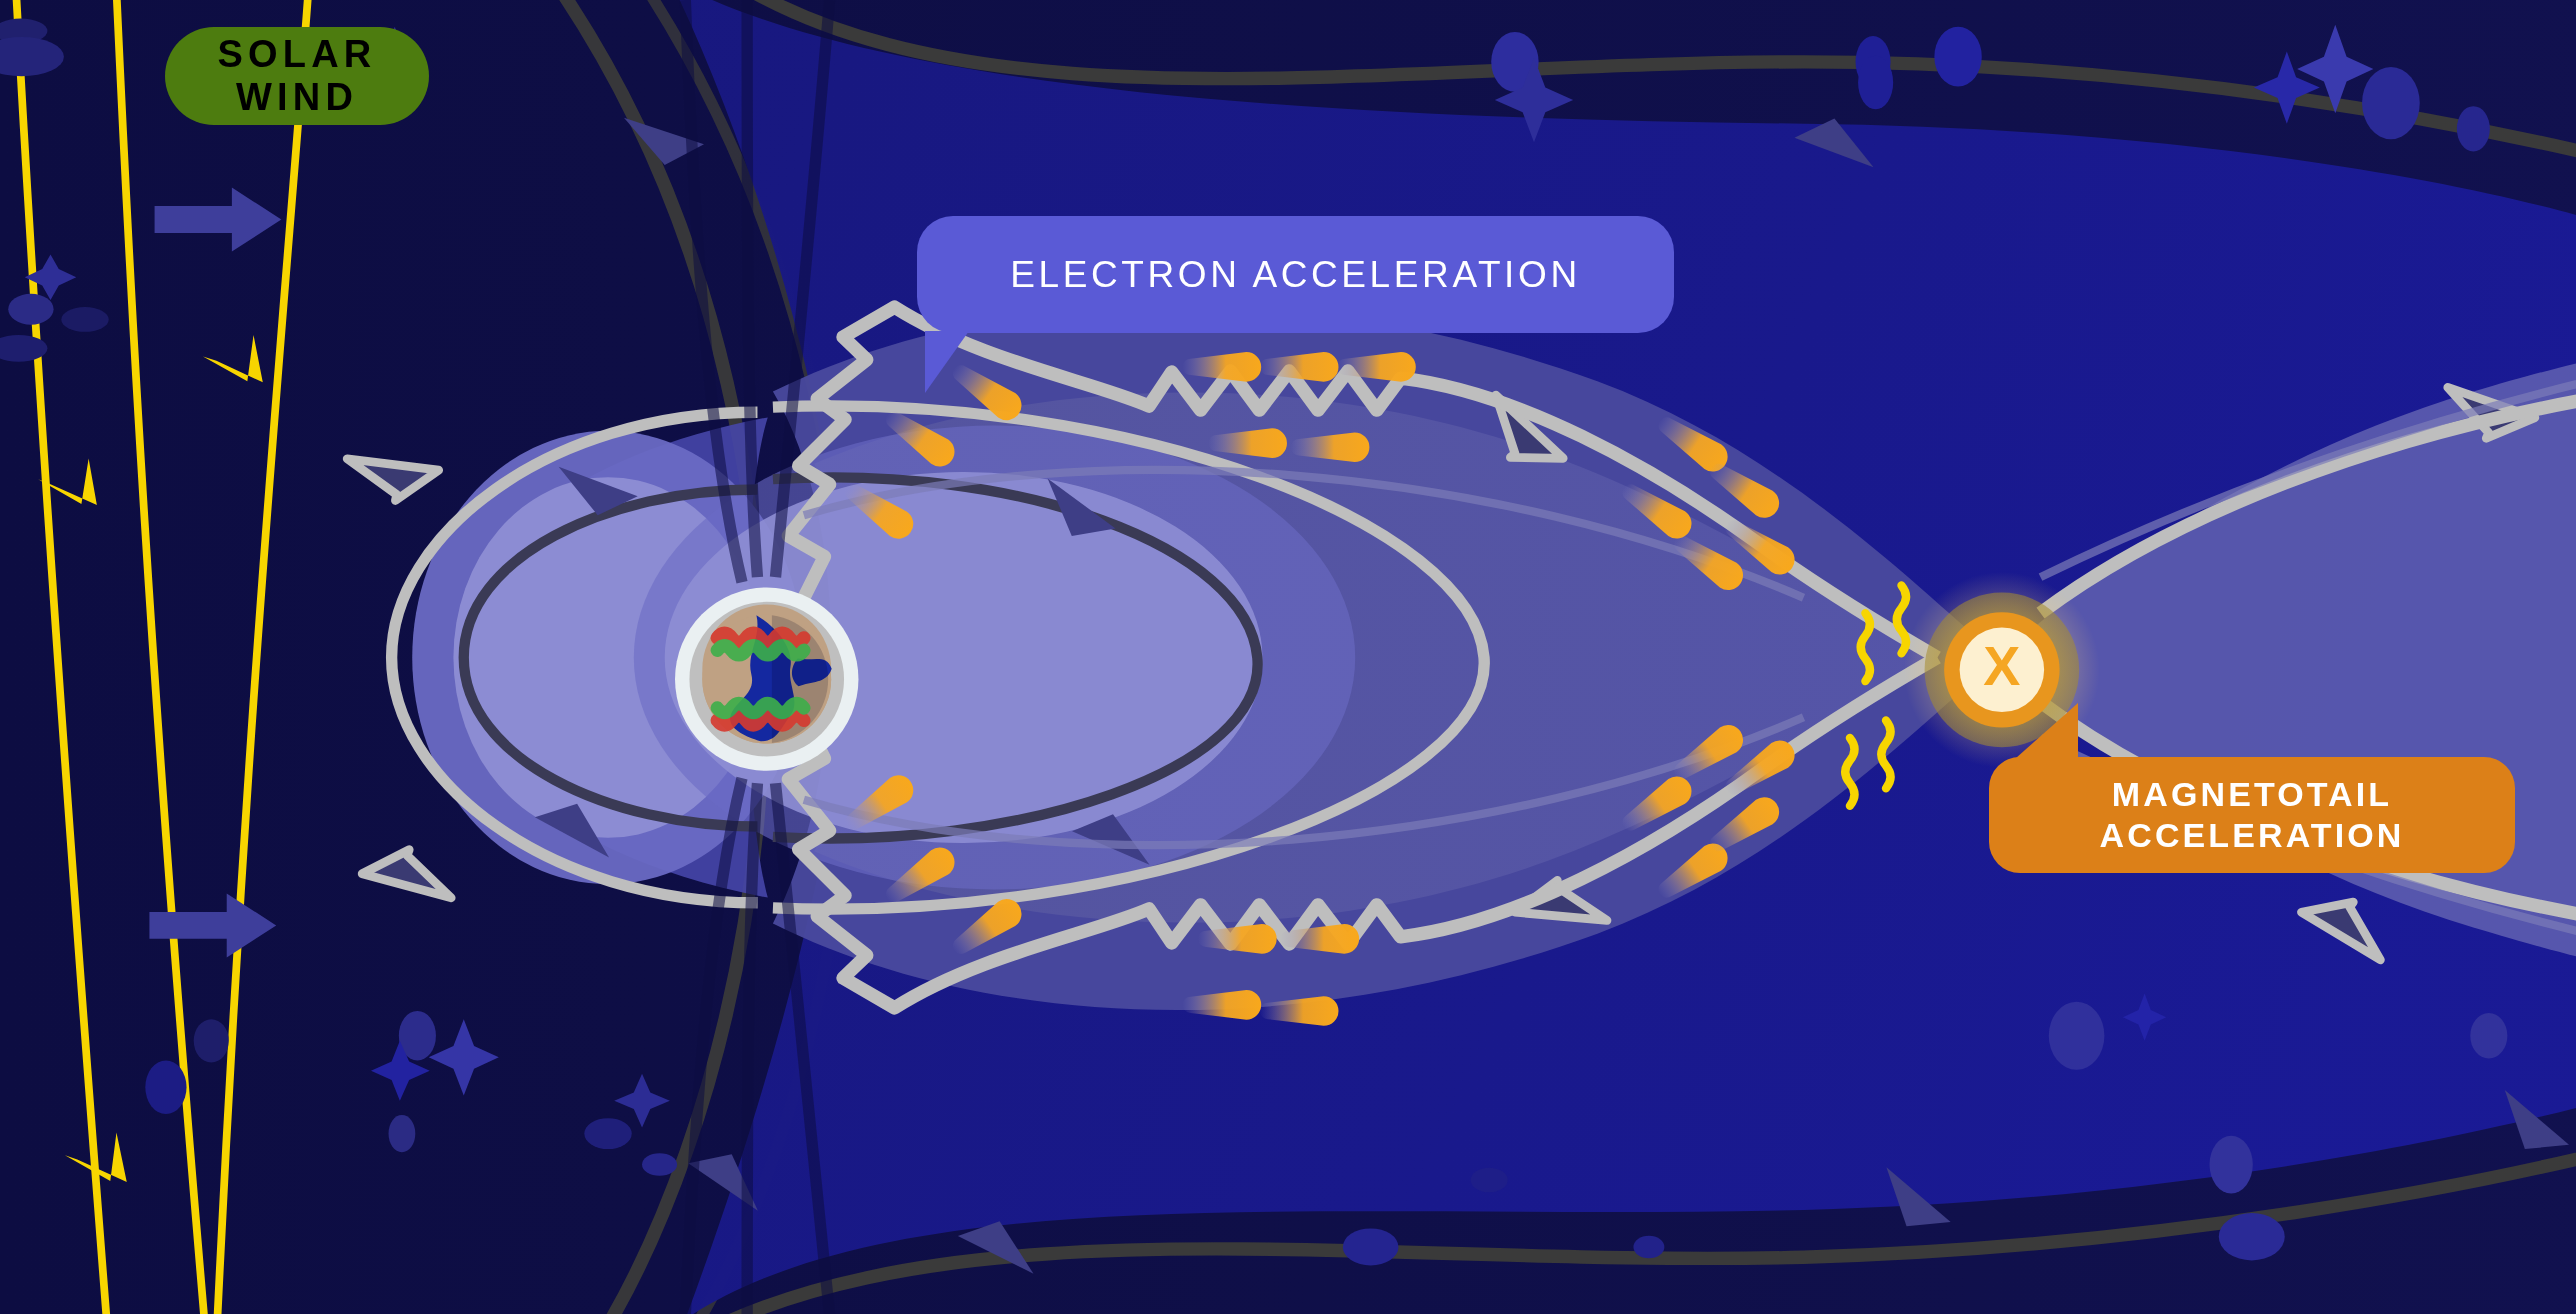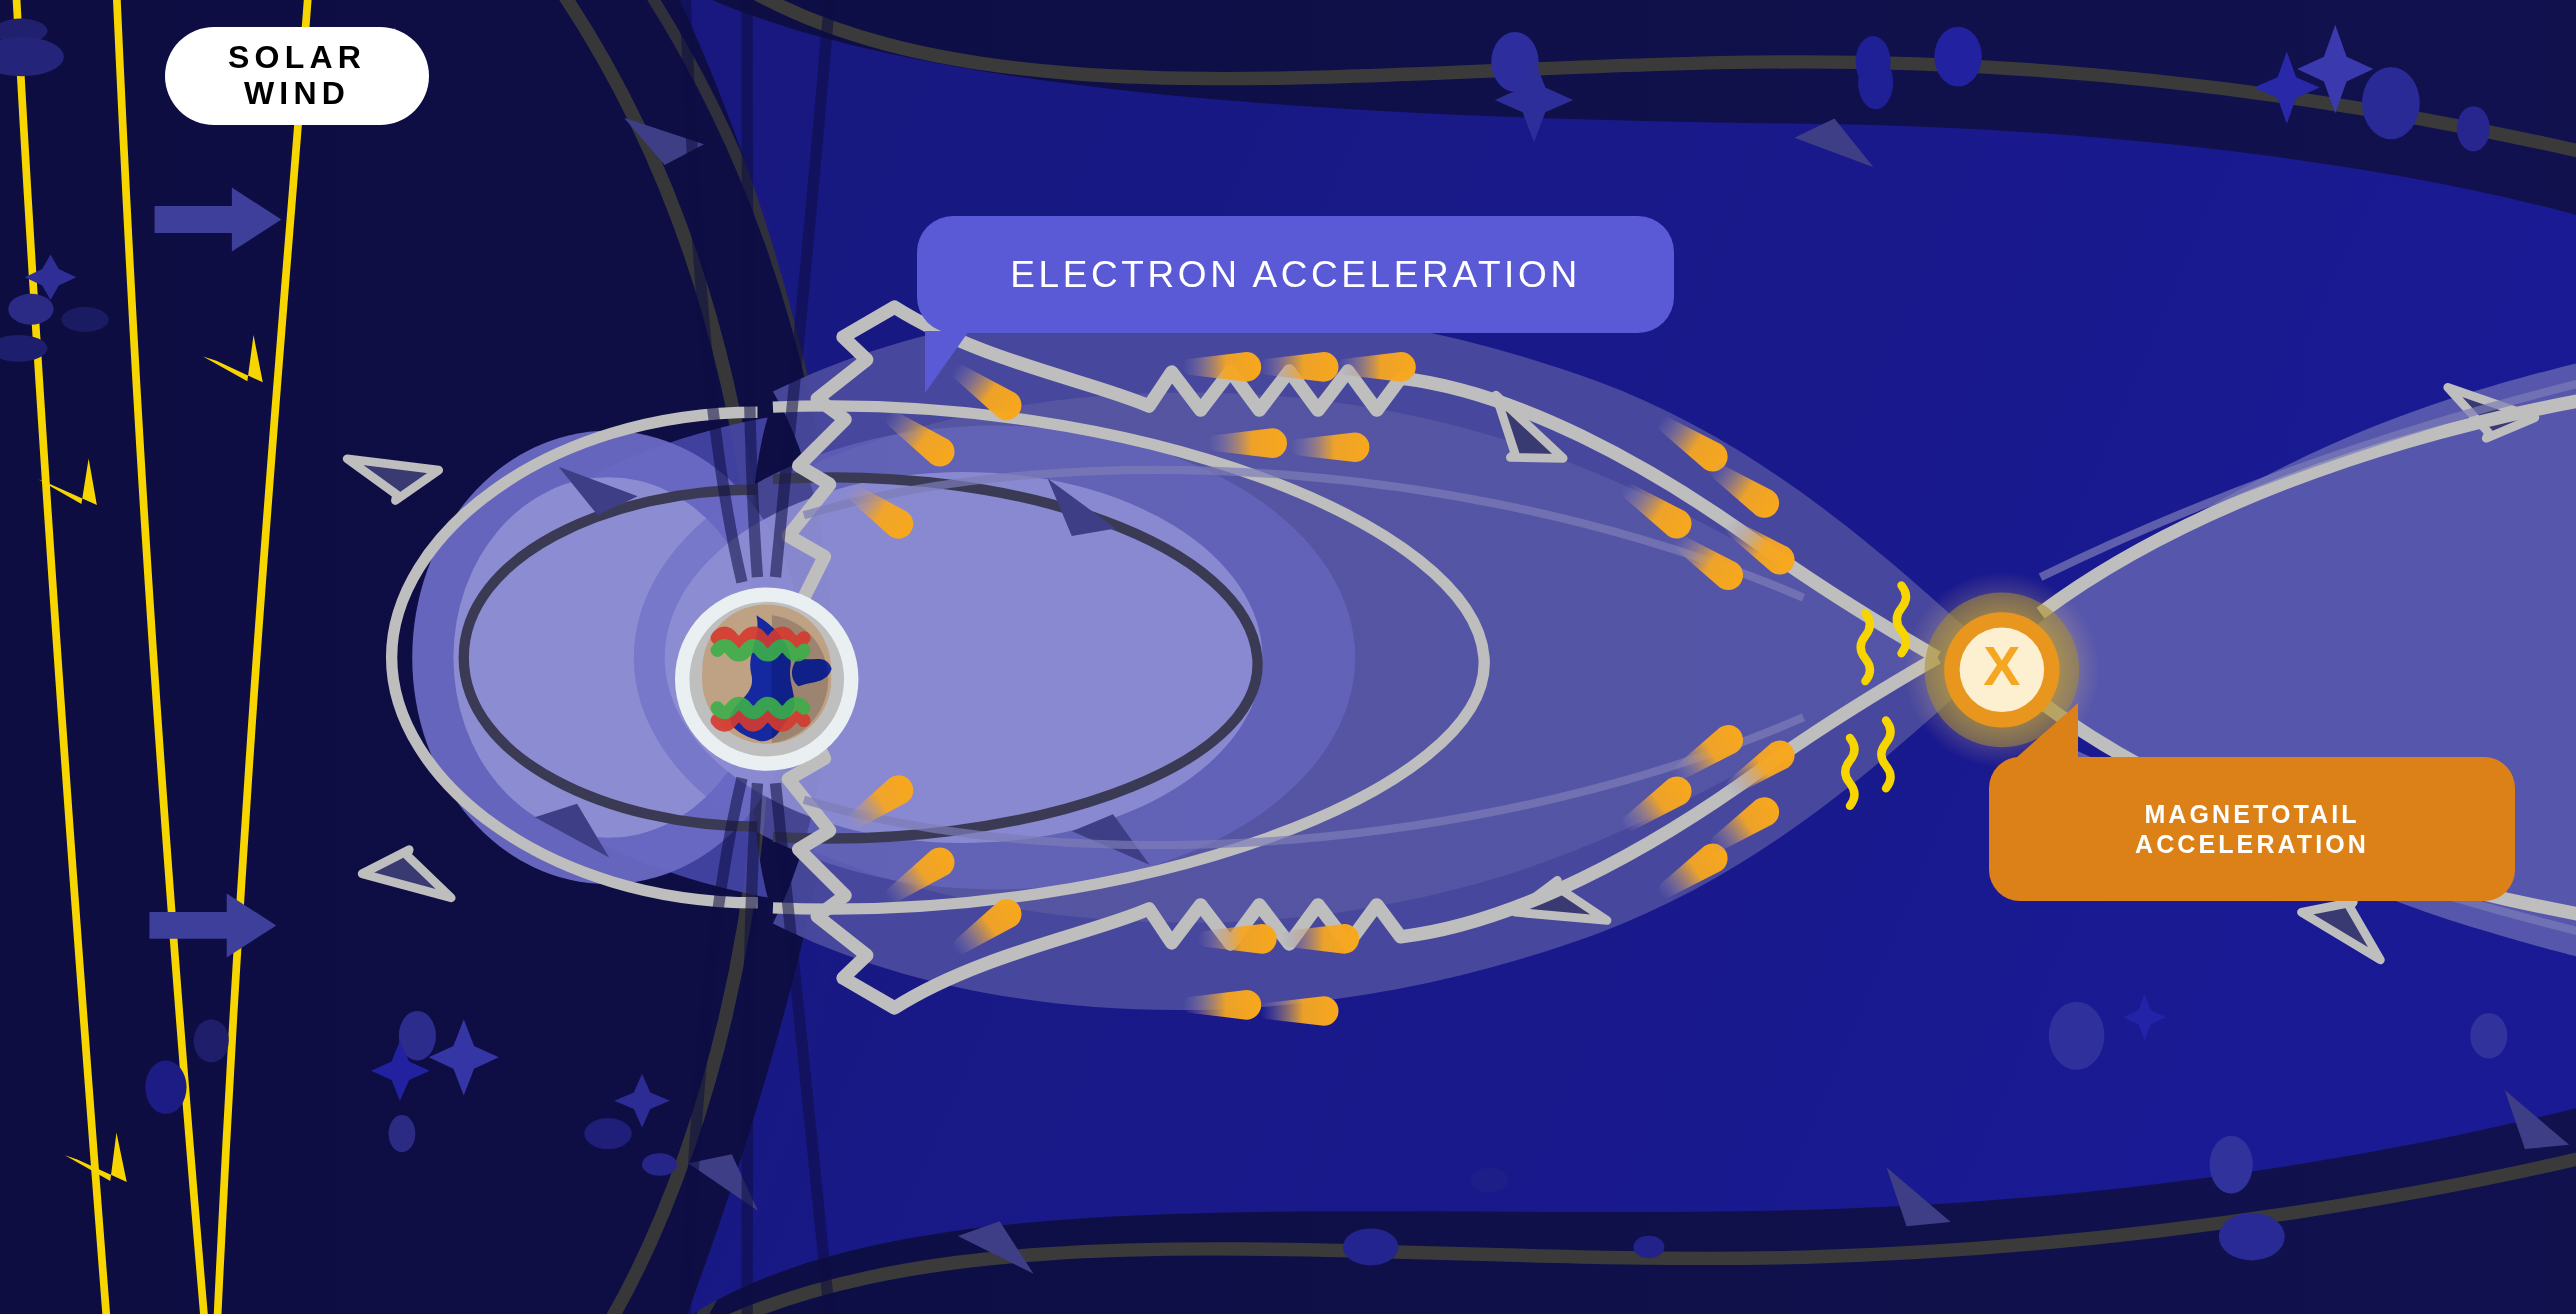--- a/index.html
+++ b/index.html
@@ -4,33 +4,33 @@
 <style>
   html,body{margin:0;padding:0;background:#0b0b3a;}
   #stage{position:relative;width:2630px;height:1315px;overflow:hidden;
          font-family:"Liberation Sans", sans-serif;background:#0d0d42;}
   #scene{position:absolute;inset:0;width:100%;height:100%;}
 
   .label{position:absolute;display:flex;flex-direction:column;align-items:center;
          justify-content:center;text-align:center;box-sizing:border-box;}
 
   
-  #solar-wind-label{left:165px;top:27px;width:264px;height:98px;background:#ffffff;
-      border-radius:49px;color:#000;font-weight:700;font-size:32px;line-height:1.12;
+  #solar-wind-label{left:165px;top:27px;width:264px;height:98px;background:#4d7c0f;
+      border-radius:49px;color:#000;font-weight:700;font-size:38px;line-height:1.12;
       letter-spacing:5.2px;padding:0 15.5px;}
 
   
   #electron-label{left:917px;top:216px;width:757px;height:117px;background:#5A5AD6;
       border-radius:36px;color:#fff;font-weight:400;font-size:37px;letter-spacing:3.6px;}
   #electron-label .tail{position:absolute;left:8.2px;top:115px;width:0;height:0;
       border-left:44px solid #5A5AD6;border-bottom:62px solid transparent;}
 
   
-  #magnetotail-label{left:1989px;top:757px;width:526px;height:144px;background:#DC8018;
-      border-radius:31px;color:#fff;font-weight:700;font-size:25px;line-height:1.22;
+  #magnetotail-label{left:1989px;top:757px;width:526px;height:116px;background:#DC8018;
+      border-radius:31px;color:#fff;font-weight:700;font-size:34px;line-height:1.22;
       letter-spacing:3.1px;}
   #magnetotail-label .tail{position:absolute;left:27px;top:-54px;width:0;height:0;
       border-right:62px solid #DC8018;border-top:55px solid transparent;}
   .lab-line{display:block;white-space:nowrap;}
 </style>
 </head>
 <body>
 
 <div id="stage">
 

